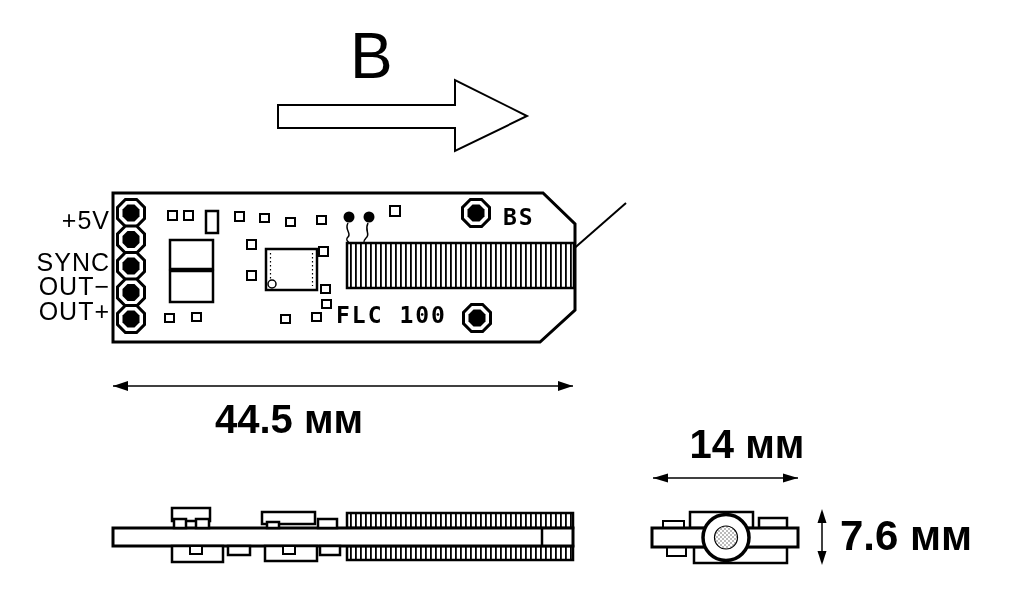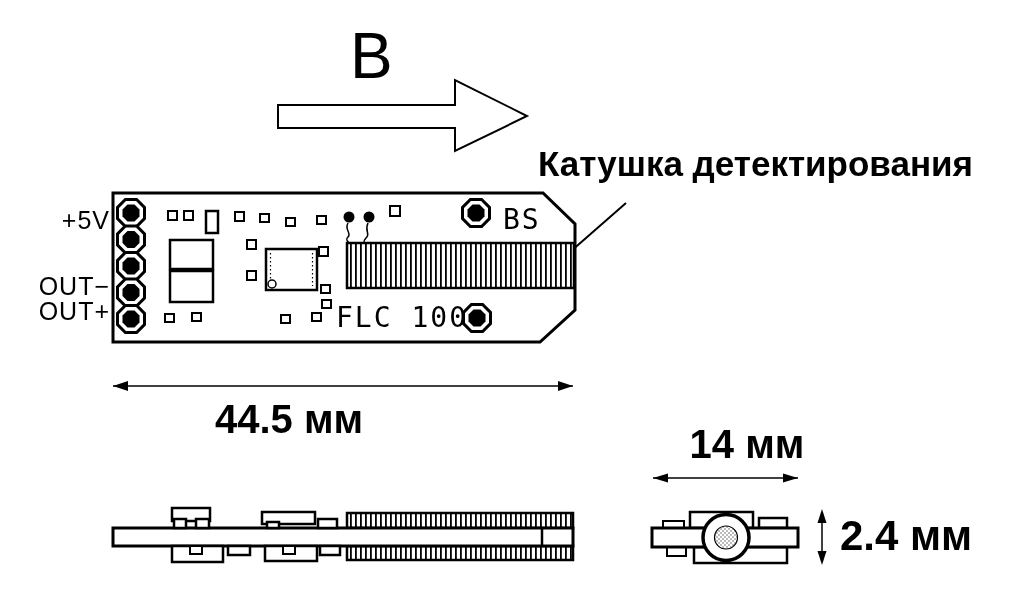--- a/index.html
+++ b/index.html
@@ -32,22 +32,22 @@
     letter-spacing: 0px;
   }
   .pin-label {
     left: 2px; width: 108px;
     text-align: right;
     font-size: 25px;
     letter-spacing: 1px;
   }
   .board-mark {
     font-family: "DejaVu Sans Mono", "Liberation Mono", monospace;
-    font-size: 28px;
-    font-weight: 400;
+    font-size: 23px;
+    font-weight: 700;
     letter-spacing: 2px;
   }
   .mark-bs  { left: 503px; top: 206px; }
   .mark-flc { left: 336px; top: 304px; }
 
   .dim-label { font-size: 40px; font-weight: bold; }
   .dim-length { left: 215px; top: 399px; width: 200px; text-align: left; }
   .dim-width  { left: 672px; top: 424px; width: 150px; text-align: center; }
   .dim-height { left: 840px; top: 515px; font-size: 42px; }
 
@@ -188,26 +188,26 @@
 
     <g>
       <line class="ln" stroke-width="1.5" x1="822" y1="512" x2="822" y2="562"></line>
       <polygon fill="#000" points="822,509 817.5,523 826.5,523"></polygon>
       <polygon fill="#000" points="822,565 817.5,551 826.5,551"></polygon>
     </g>
   </svg>
 
   <div class="txt b-label">В</div>
 
-  <div class="txt title-label">Катушка детектирования</div>
 
   <div class="txt pin-label" style="top:208px">+5V</div>
+  <div class="txt pin-label" style="top:250px">SYNC</div>
   <div class="txt pin-label" style="top:299px">OUT+</div>
   <div class="txt pin-label" style="top:274px">OUT−</div>
 
   <div class="txt board-mark mark-bs">BS</div>
   <div class="txt board-mark mark-flc">FLC 100</div>
 
   <div class="txt dim-label dim-length">44.5 мм</div>
   <div class="txt dim-label dim-width">14 мм</div>
-  <div class="txt dim-label dim-height">2.4 мм</div>
+  <div class="txt dim-label dim-height">7.6 мм</div>
 
 </div>
 
 </body></html>

